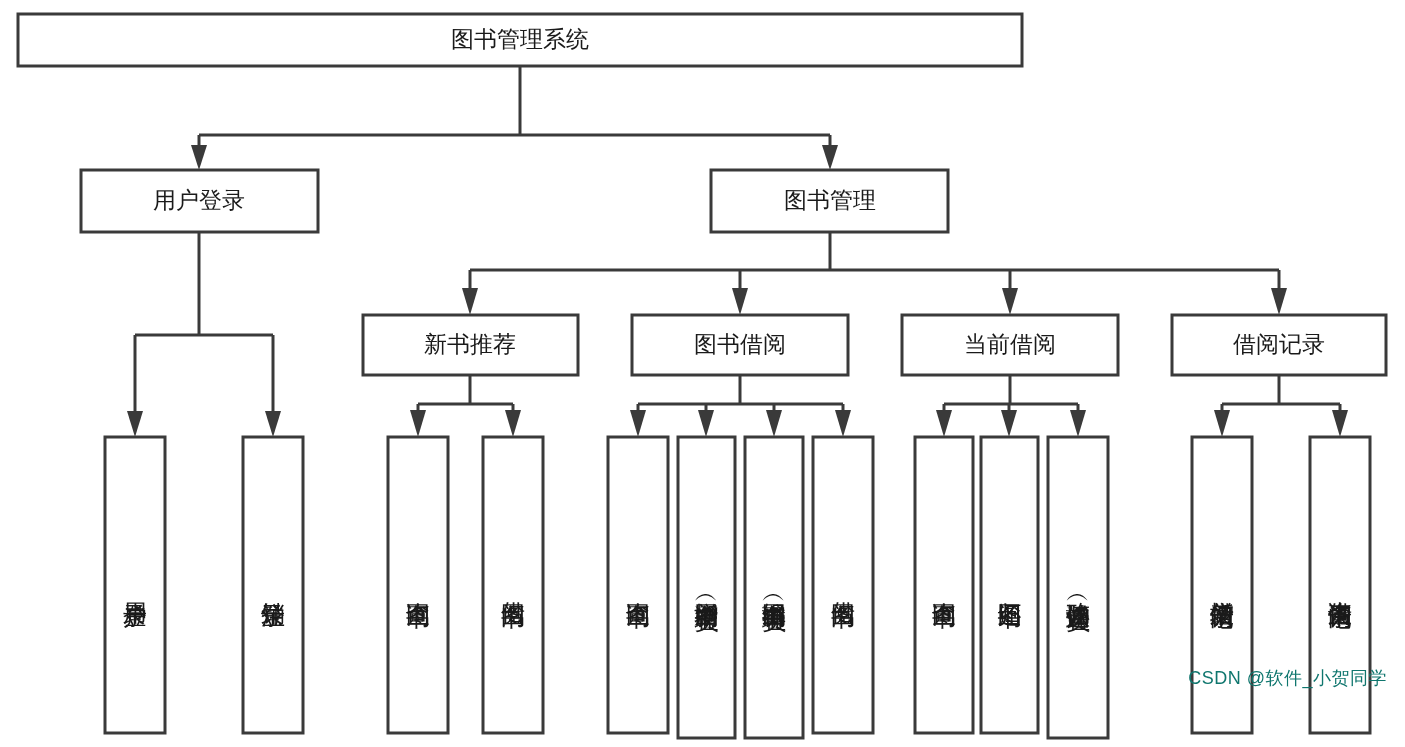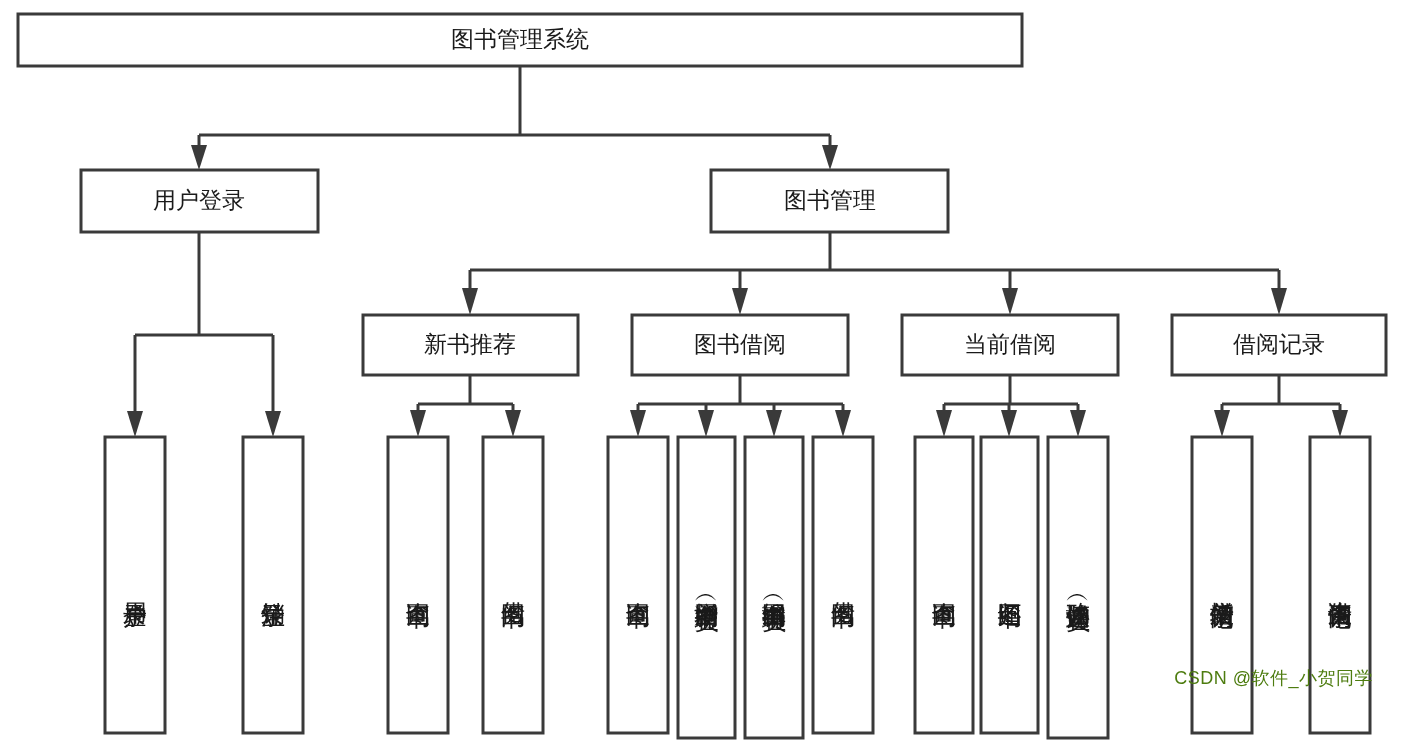--- a/index.html
+++ b/index.html
@@ -62,25 +62,25 @@
     font-family: "Liberation Sans", "DejaVu Sans", sans-serif;
     font-size: 24px;
     line-height: 1.08;
     color: #1a1a1a;
     letter-spacing: 1px;
     white-space: nowrap;
     text-align: center;
   }
   .watermark {
     position: absolute;
-    right: 32px;
+    right: 18px;
     bottom: 6px;
     font-family: "Liberation Sans", "DejaVu Sans", sans-serif;
     font-size: 18px;
-    color: #4d7c0f;
+    color: #0f766e;
     letter-spacing: 0.5px;
     user-select: none;
   }
 </style>
 </head>
 <body>
 
 <div id="diagram-root">
 
   <svg id="tree-svg" viewBox="0 0 1405 747">

